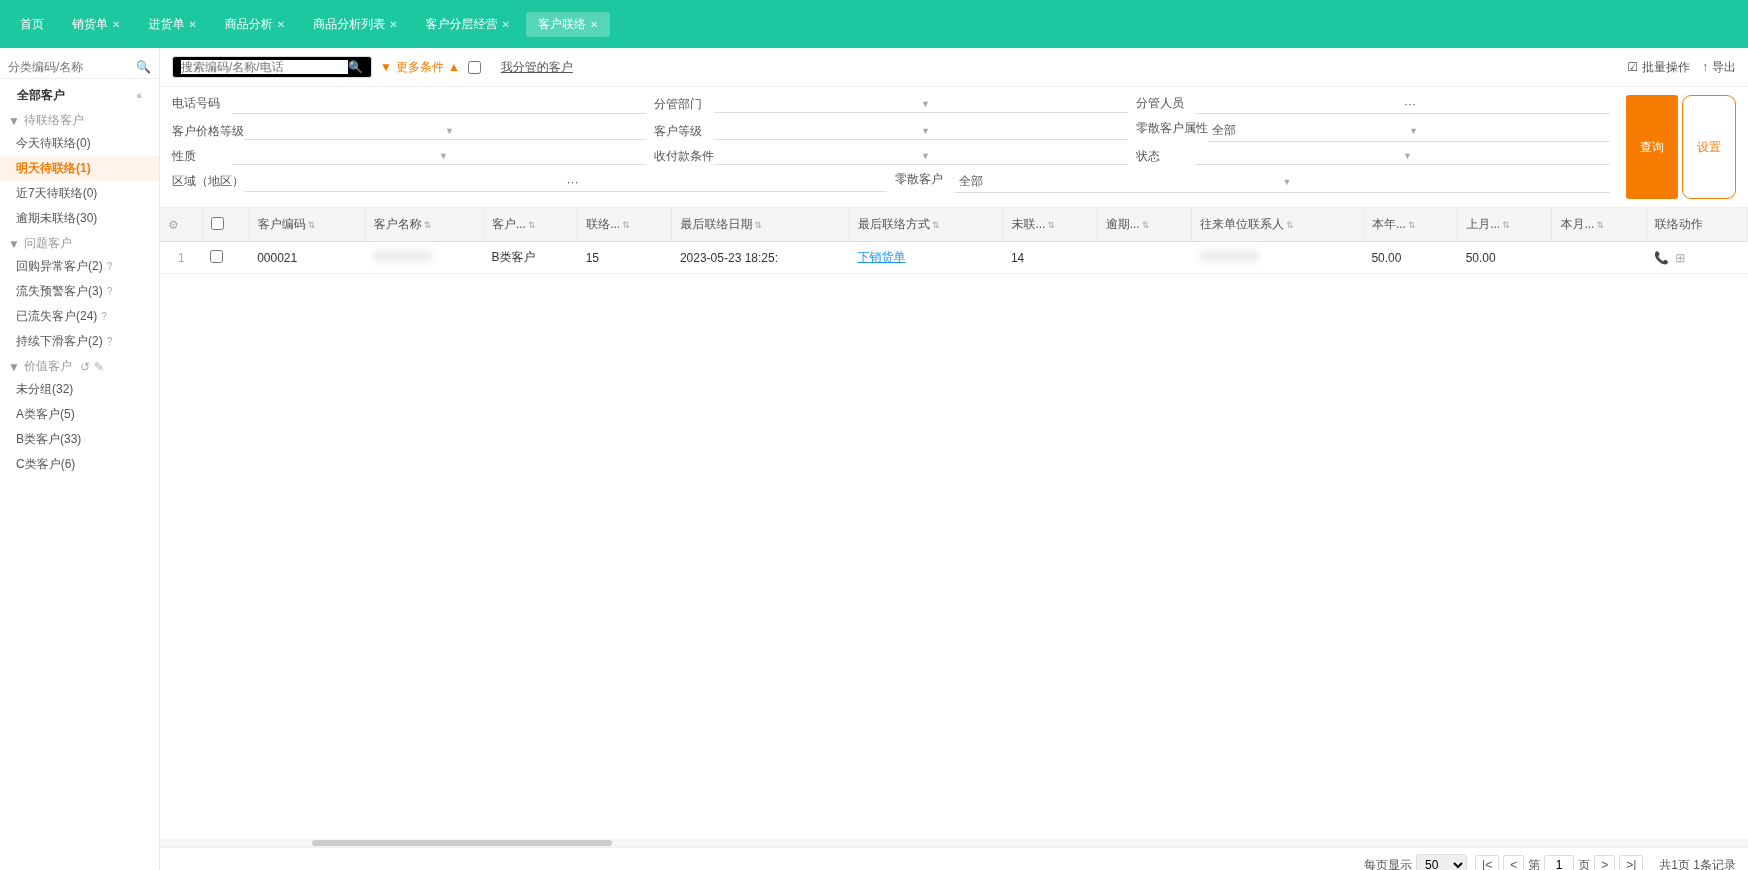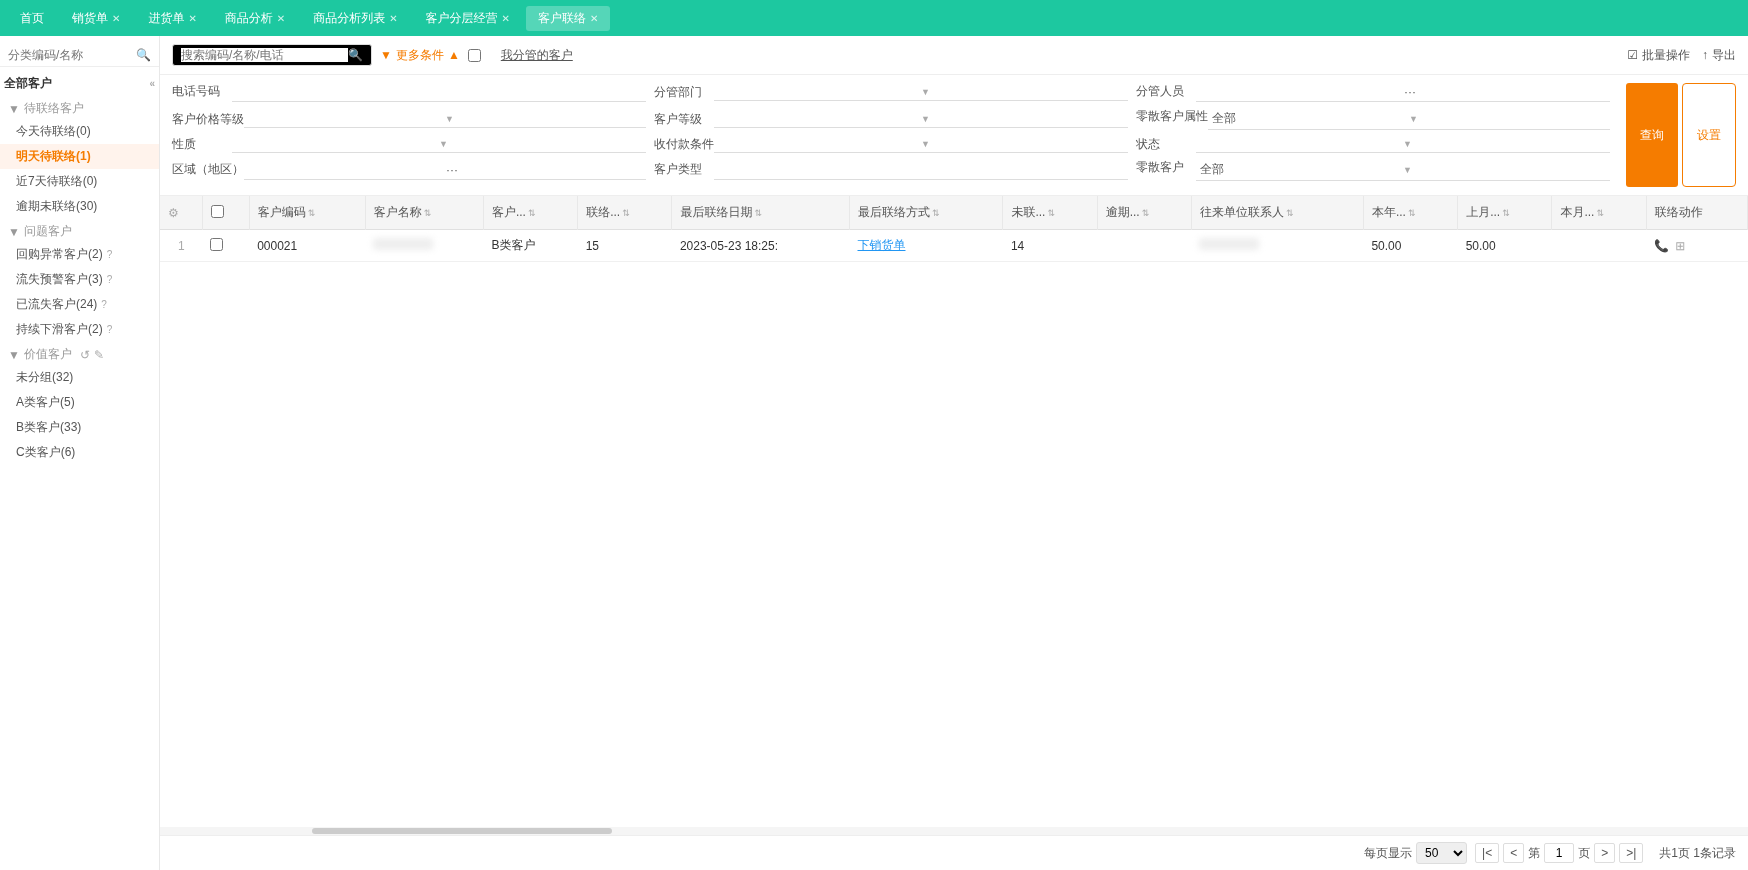--- a/index.html
+++ b/index.html
@@ -1,21 +1,21 @@
 <!DOCTYPE html>
 <html><head>
   <meta charset="utf-8">
   <style>
     * { box-sizing: border-box; margin: 0; padding: 0; font-family: 'Microsoft YaHei', Arial, sans-serif; font-size: 12px; }
     body { background: #f5f5f5; color: #333; }
 
     
     .top-nav {
       background: #1dc8a0;
-      height: 36px;
+      height: 48px;
       display: flex;
       align-items: center;
       padding: 0 8px;
       gap: 4px;
       text-align: center;
     }
     .nav-item {
       color: #fff;
       padding: 4px 12px;
       cursor: pointer;
@@ -57,21 +57,21 @@
       font-size: 12px;
       width: 100%;
       color: #999;
     }
     .sidebar-search .search-icon { color: #aaa; }
 
     .sidebar-section-title {
       display: flex;
       align-items: center;
       justify-content: space-between;
-      padding: 4px 4px;
+      padding: 4px 17px;
       font-weight: bold;
       color: #333;
       cursor: pointer;
     }
     .sidebar-section-title .collapse-icon { color: #aaa; font-size: 10px; }
 
     .sidebar-group-label {
       padding: 4px 8px 2px 8px;
       color: #999;
       font-size: 11px;
@@ -204,21 +204,21 @@
       border: none;
       border-radius: 3px;
       padding: 4px 14px;
       cursor: pointer;
       font-size: 12px;
     }
     .set-btn {
       background: #fff;
       color: #f57c00;
       border: 1px solid #f57c00;
-      border-radius: 4px;
+      border-radius: 9px;
       padding: 4px 14px;
       cursor: pointer;
       font-size: 12px;
     }
     .btn-group-right {
       display: flex;
       flex-direction: row;
       gap: 4px;
       margin-left: 8px;
     }
@@ -535,24 +535,20 @@
             </div>
           </div>
 
           <div class="filter-row">
             <div class="filter-item">
               <span class="filter-label">区域（地区）</span>
               <div class="filter-select-wrap">
                 <span></span>
                 <span class="filter-dots">···</span>
               </div>
-            </div>
-            <div class="filter-item">
-              <span class="filter-label">客户类型</span>
-              <input class="filter-input" type="text" value="" style="">
             </div>
             <div class="filter-item">
               <span class="filter-label">零散客户</span>
               <div class="filter-select-wrap">
                 <span>全部</span>
                 <span class="arrow">▼</span>
               </div>
             </div>
           </div>
         </div>

